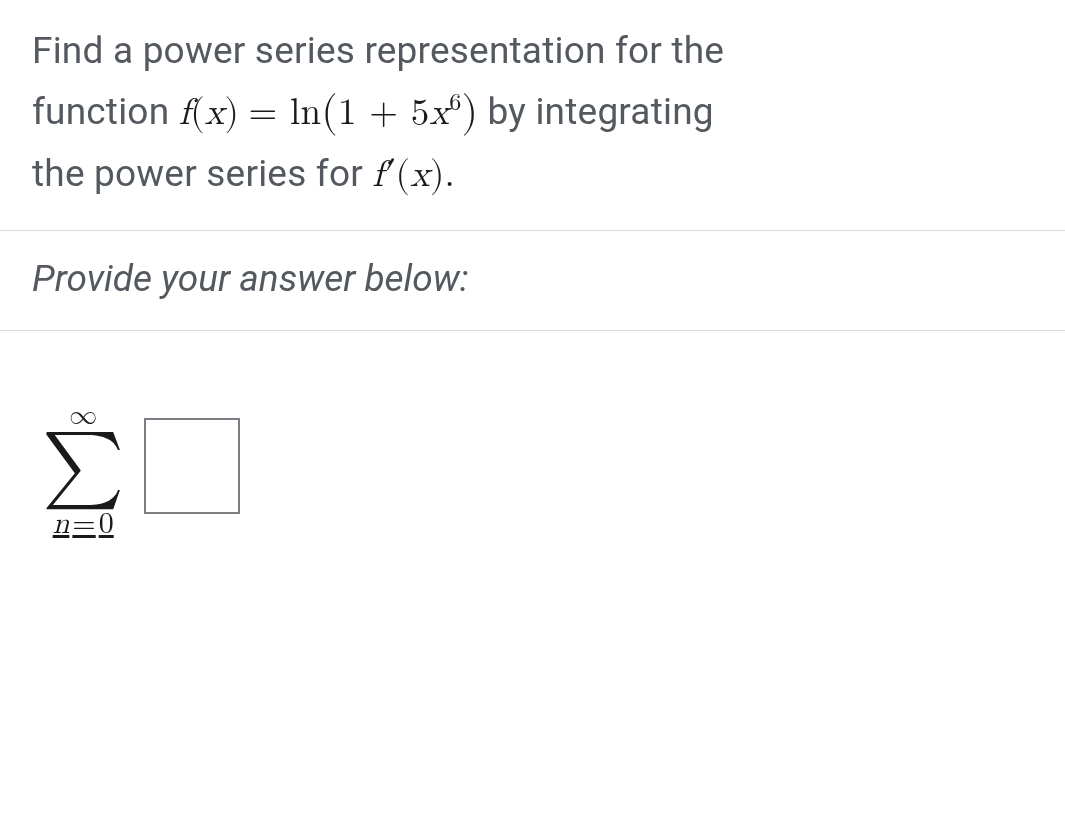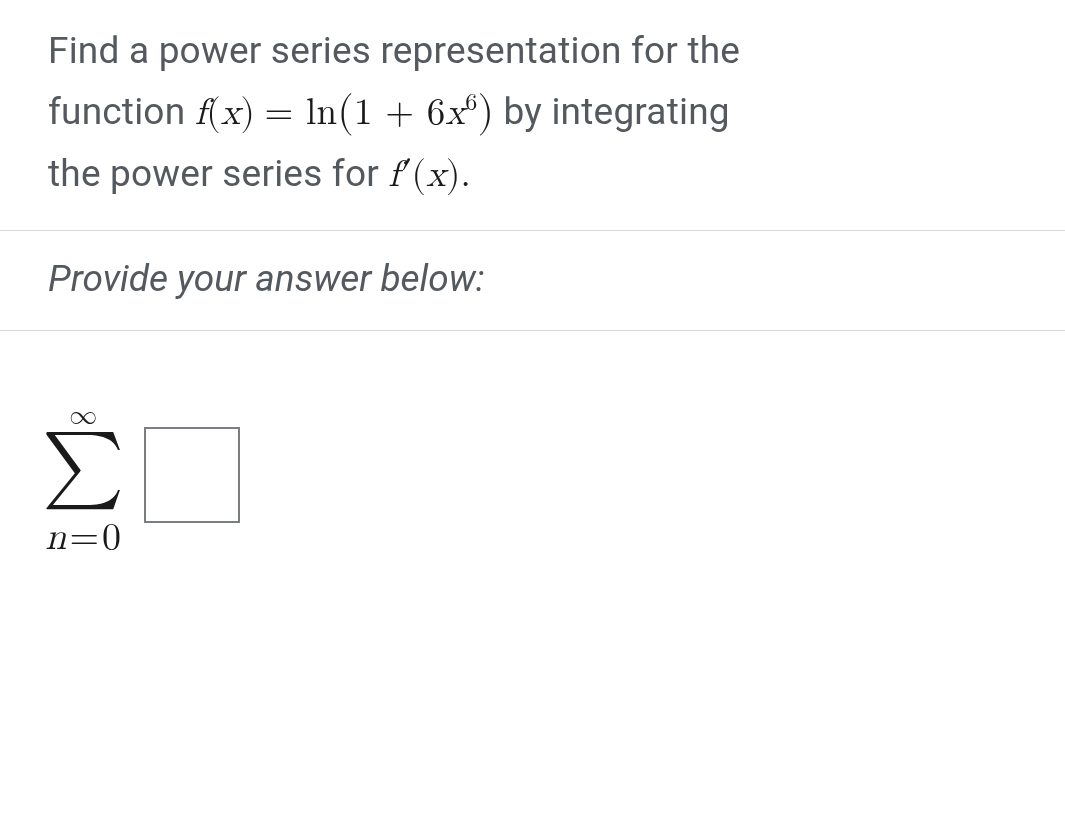--- a/index.html
+++ b/index.html
@@ -4,21 +4,21 @@
 <style>
   html, body {
     margin: 0;
     padding: 0;
     width: 1065px;
     background: #ffffff;
     font-family: -apple-system, BlinkMacSystemFont, "Segoe UI", Roboto, "Helvetica Neue", Arial, sans-serif;
     color: #54595f;
   }
   .section {
-    padding: 22px 32px 26px 48px;
+    padding: 22px 32px 26px 32px;
   }
   .question {
     font-size: 37px;
     line-height: 1.55;
     letter-spacing: 0.2px;
   }
   .mathvar {
     font-family: "Latin Modern Math", "STIX Two Math", "Cambria Math", "Times New Roman", serif;
     font-style: italic;
     color: #1a1a1a;
@@ -69,23 +69,24 @@
   .sigma-top {
     font-size: 28px;
     margin-bottom: 4px;
   }
   .sigma-sym {
     font-size: 78px;
     line-height: 0.85;
     font-style: normal;
   }
   .sigma-bot {
-    font-size: 38px;
-    margin-top: 18px;
+    font-size: 30px;
+    margin-top: 9px;
     font-style: italic;
+    text-decoration: underline;
   }
   .sigma-bot .eqrm {
     font-style: normal;
     padding: 0 3px;
   }
   .answer-box {
     width: 96px;
     height: 96px;
     border: 2px solid #7a7d81;
     box-sizing: border-box;
@@ -96,21 +97,21 @@
 </head>
 <body>
 
 <div class="section">
   <div class="question">
     <span>Find a power series representation for the </span><br>
     <span>function </span>
     <span class="nowrap">
       <span class="mathvar">f</span><span class="mathrm">(</span><span class="mathvar">x</span><span class="mathrm">)</span>
       <span class="mathrm"> = </span>
-      <span class="mathop">ln</span><span class="mathrm" style="font-size:1.15em;position:relative;top:0.02em;">(</span><span class="mathrm">1 + 6</span><span class="mathvar">x</span><sup class="mathsup mathrm">6</sup><span class="mathrm" style="font-size:1.15em;position:relative;top:0.02em;">)</span>
+      <span class="mathop">ln</span><span class="mathrm" style="font-size:1.15em;position:relative;top:0.02em;">(</span><span class="mathrm">1 + 5</span><span class="mathvar">x</span><sup class="mathsup mathrm">6</sup><span class="mathrm" style="font-size:1.15em;position:relative;top:0.02em;">)</span>
     </span>
     <span> by integrating </span><br>
     <span>the power series for </span>
     <span class="nowrap">
       <span class="mathvar">f</span><span class="mathrm" style="position:relative;left:1px;">′</span><span class="mathrm">(</span><span class="mathvar">x</span><span class="mathrm">)</span><span class="mathrm">.</span>
     </span>
   </div>
 </div>
 
 <hr class="divider">

